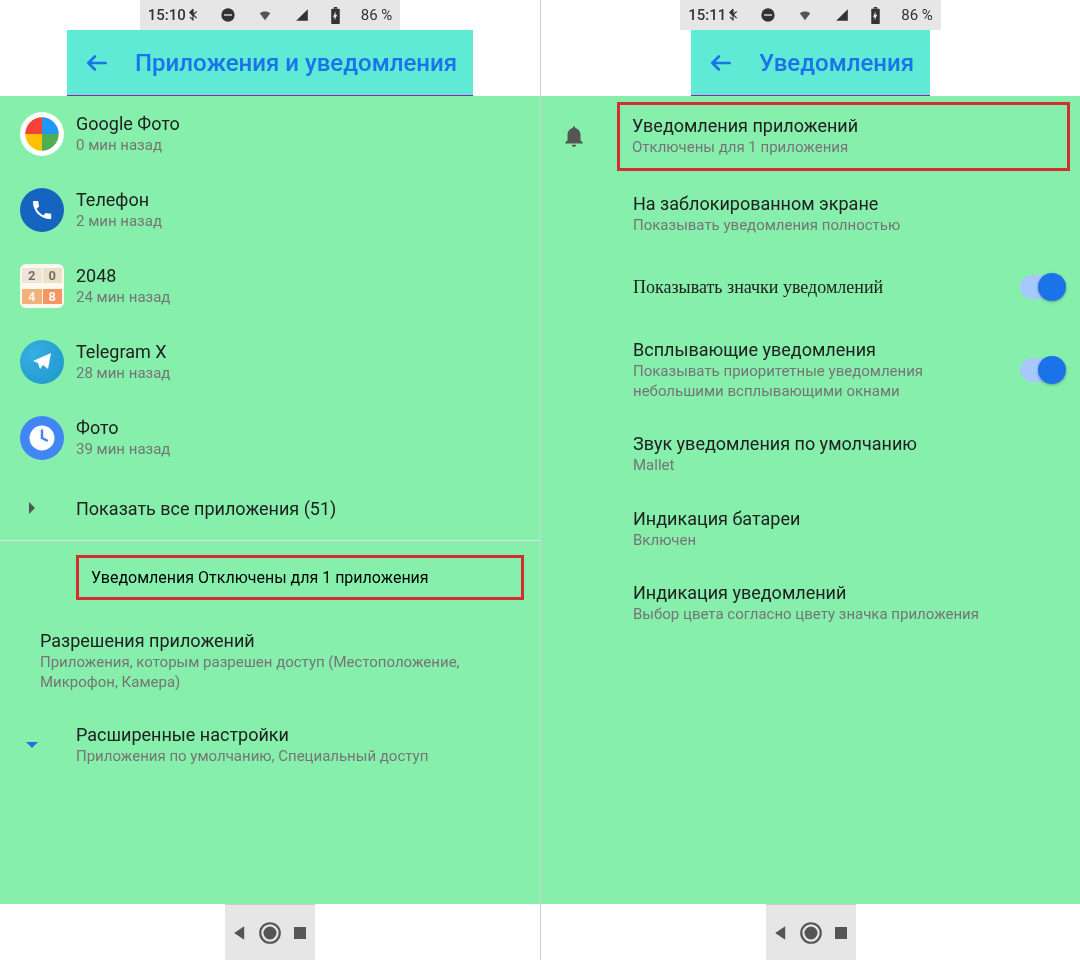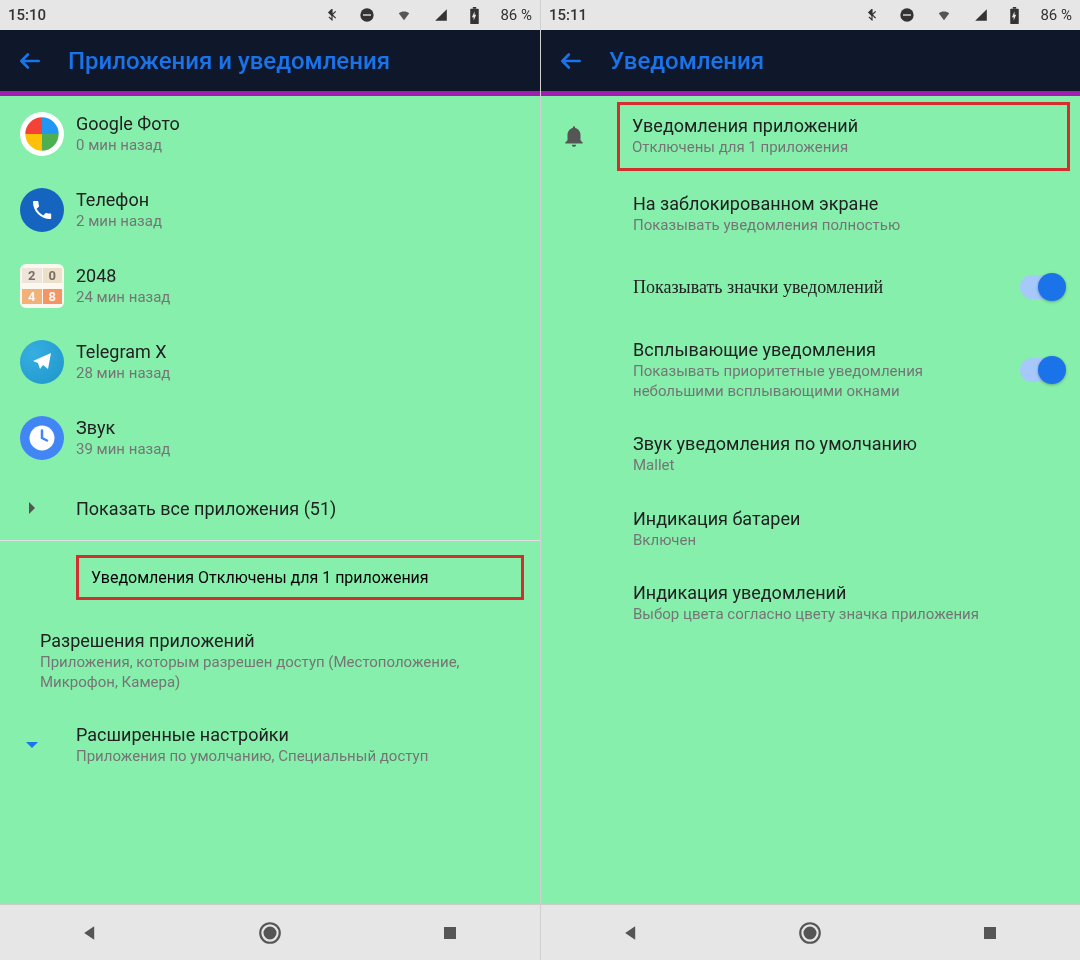--- a/index.html
+++ b/index.html
@@ -1,29 +1,29 @@
 <!DOCTYPE html>
 <html><head>
 <meta charset="utf-8">
 <style>
   * { box-sizing: border-box; margin: 0; padding: 0; }
   body { font-family: Roboto, "Helvetica Neue", Arial, sans-serif; background: #e6e6e6; width: 1080px; height: 960px; overflow: hidden; }
   .wrap { display: flex; width: 1080px; height: 960px; }
-  .phone { width: 540px; height: 960px; background: #fff; display: flex; flex-direction: column; position: relative; }
+  .phone { width: 540px; height: 960px; background: #fff; display: flex; flex-direction: column; position: relative; align-items: center; }
   .phone + .phone { border-left: 1px solid #d0d0d0; }
 
   
   .status-bar { height: 30px; background: #e6e6e6; display: flex; align-items: center; padding: 0 8px; font-size: 15px; color: #333; }
   .status-bar .time { flex: 0 0 auto; font-weight: 500; }
   .status-bar .spacer { flex: 1; }
   .status-bar .icons { display: flex; align-items: center; gap: 20px; font-size: 15px; }
   .status-bar .icons svg { display: block; }
 
   
-  .header { height: 66px; background: #0f172a; border-bottom: 5px solid #a21caf; display: flex; align-items: center; padding: 0 16px; gap: 24px; }
+  .header { height: 66px; background: #5eead4; border-bottom: 1px solid #a21caf; display: flex; align-items: center; padding: 0 16px; gap: 24px; }
   .header .back { width: 28px; height: 28px; display: flex; align-items: center; justify-content: center; cursor: pointer; }
   .header .title { font-size: 24px; font-weight: 500; color: #1a73e8; white-space: nowrap; }
 
   
   .content { flex: 1; overflow-y: auto; background: #86efac; }
   .row { display: flex; align-items: center; padding: 16px 16px 16px 20px; min-height: 72px; cursor: pointer; }
   .row .icon-slot { width: 56px; flex: 0 0 56px; display: flex; align-items: center; justify-content: flex-start; }
   .row .texts { flex: 1; display: flex; flex-direction: column; gap: 2px; }
   .row .texts .primary { font-size: 18px; color: #212121; font-weight: 400; }
   .row .texts .secondary { font-size: 15px; color: #757575; line-height: 1.3; }
@@ -166,21 +166,21 @@
       <div class="row">
         <div class="icon-slot">
           <div class="app-icon" style="background:#4285f4;">
             <svg width="30" height="30" viewBox="0 0 24 24">
                 <circle cx="12" cy="12" r="10" fill="#fff"></circle>
                 <path d="M12 6v6l4 2" stroke="#4285f4" stroke-width="2" fill="none" stroke-linecap="round"></path>
               </svg>
           </div>
         </div>
         <div class="texts">
-          <span class="primary">Звук</span>
+          <span class="primary">Фото</span>
           <span class="secondary">39 мин назад</span>
         </div>
       </div>
 
       <div class="row compact">
         <div class="icon-slot">
           <svg class="chev" viewBox="0 0 24 24" fill="#555">
               <path d="M9 6l6 6-6 6V6z"></path>
             </svg>
         </div>

